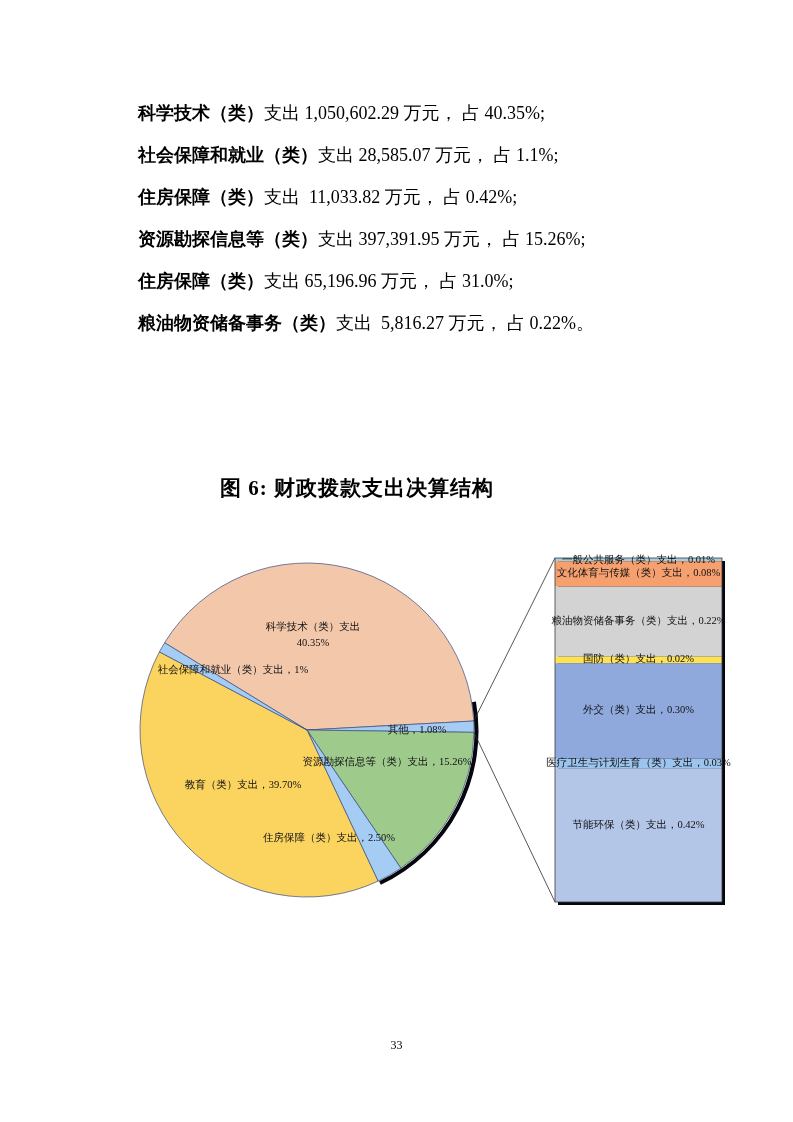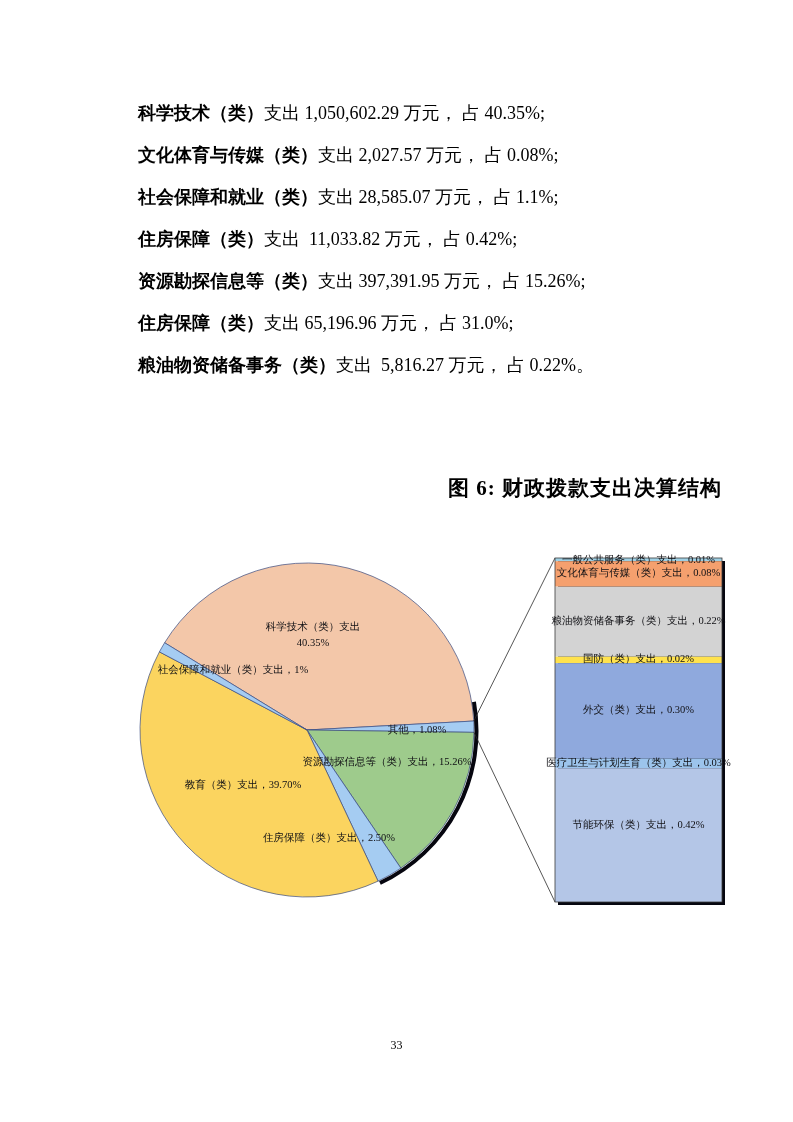--- a/index.html
+++ b/index.html
@@ -14,38 +14,36 @@
   }
   .text-block{
     position:absolute;left:130px;top:92px;width:560px;
   }
   .tline{
     height:42px;line-height:42px;font-size:18px;white-space:pre;margin-left:8px;
   }
   .tline .b{font-weight:bold;}
   .fig-title{
     position:absolute;top:474px;left:0;width:714px;
-    text-align:right;font-size:21px;font-weight:bold;
+    text-align:center;font-size:21px;font-weight:bold;
     letter-spacing:1px;
-    padding-left:8px;
   }
   #chart{position:absolute;top:540px;left:0;}
   .footer{
     position:absolute;top:1038px;left:0;width:793px;
     text-align:center;font-size:12px;
   }
 </style>
 </head>
 <body>
 
 <div class="page">
 
   <div class="text-block">
       <div class="tline"><span class="b">科学技术（类）</span><span>支出 1,050,602.29 万元， 占 40.35%;</span></div>
-      <div class="tline"><span class="b">文化体育与传媒（类）</span><span>支出 2,027.57 万元， 占 0.08%;</span></div>
       <div class="tline"><span class="b">社会保障和就业（类）</span><span>支出 28,585.07 万元， 占 1.1%;</span></div>
       <div class="tline"><span class="b">住房保障（类）</span><span>支出  11,033.82 万元， 占 0.42%;</span></div>
       <div class="tline"><span class="b">资源勘探信息等（类）</span><span>支出 397,391.95 万元， 占 15.26%;</span></div>
       <div class="tline"><span class="b">住房保障（类）</span><span>支出 65,196.96 万元， 占 31.0%;</span></div>
       <div class="tline"><span class="b">粮油物资储备事务（类）</span><span>支出  5,816.27 万元， 占 0.22%。</span></div>
     </div>
 
   <div class="fig-title">图 6: 财政拨款支出决算结构</div>
 
   <svg id="chart" width="793" height="385" viewBox="0 0 793 385" font-family="&quot;Liberation Serif&quot;,&quot;DejaVu Serif&quot;,serif">

